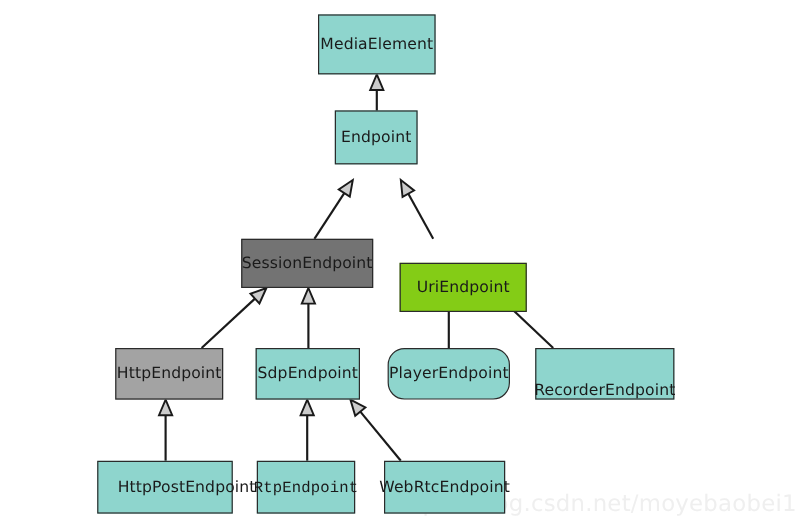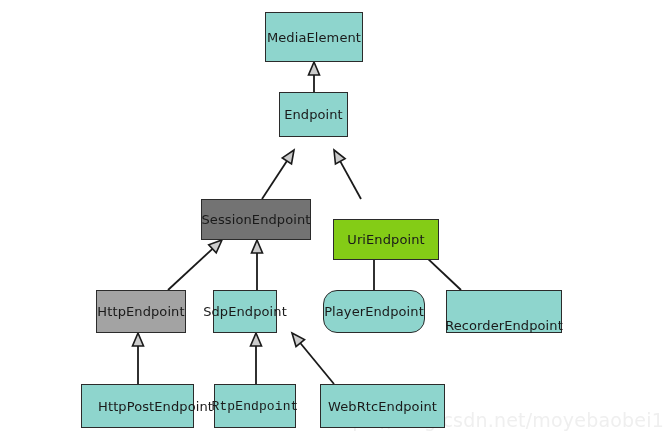--- a/index.html
+++ b/index.html
@@ -108,35 +108,35 @@
       </div>
       <div class="node" style="left: 201px; top: 199px; width: 110px; height: 41px; background: #737373; border-color: rgb(43, 43, 43);">
         <span class="node-label">SessionEndpoint</span>
       </div>
       <div class="node" style="left: 333px; top: 199px; width: 106px; height: 41px; background: #84cc16; border-color: rgb(43, 43, 43); margin-top: 20px;">
         <span class="node-label">UriEndpoint</span>
       </div>
       <div class="node" style="left: 96px; top: 290px; width: 90px; height: 43px; background: #a3a3a3; border-color: rgb(43, 43, 43);">
         <span class="node-label">HttpEndpoint</span>
       </div>
-      <div class="node" style="left: 213px; top: 290px; width: 64px; height: 43px; background: rgb(142, 213, 205); border-color: rgb(43, 43, 43); text-align: right;">
+      <div class="node" style="left: 213px; top: 290px; width: 87px; height: 43px; background: rgb(142, 213, 205); border-color: rgb(43, 43, 43); text-align: right;">
         <span class="node-label">SdpEndpoint</span>
       </div>
       <div class="node" style="left: 323px; top: 290px; width: 102px; height: 43px; background: rgb(142, 213, 205); border-color: rgb(43, 43, 43); border-radius: 14px;">
         <span class="node-label">PlayerEndpoint</span>
       </div>
       <div class="node" style="left: 446px; top: 290px; width: 116px; height: 43px; background: rgb(142, 213, 205); border-color: rgb(43, 43, 43); align-items: flex-end;">
         <span class="node-label">RecorderEndpoint</span>
       </div>
       <div class="node" style="left: 81px; top: 384px; width: 113px; height: 44px; background: rgb(142, 213, 205); border-color: rgb(43, 43, 43); padding-left: 36px;">
         <span class="node-label">HttpPostEndpoint</span>
       </div>
       <div class="node" style="left: 214px; top: 384px; width: 82px; height: 44px; background: rgb(142, 213, 205); border-color: rgb(43, 43, 43); font-family: Liberation Mono, monospace;">
         <span class="node-label">RtpEndpoint</span>
       </div>
-      <div class="node" style="left: 320px; top: 384px; width: 125px; height: 44px; background: rgb(142, 213, 205); border-color: rgb(43, 43, 43);">
+      <div class="node" style="left: 320px; top: 384px; width: 101px; height: 44px; background: rgb(142, 213, 205); border-color: rgb(43, 43, 43);">
         <span class="node-label">WebRtcEndpoint</span>
       </div>
     </div>
 
   <div id="watermark">https://blog.csdn.net/moyebaobei1</div>
 
 </div>
 
 </body></html>

